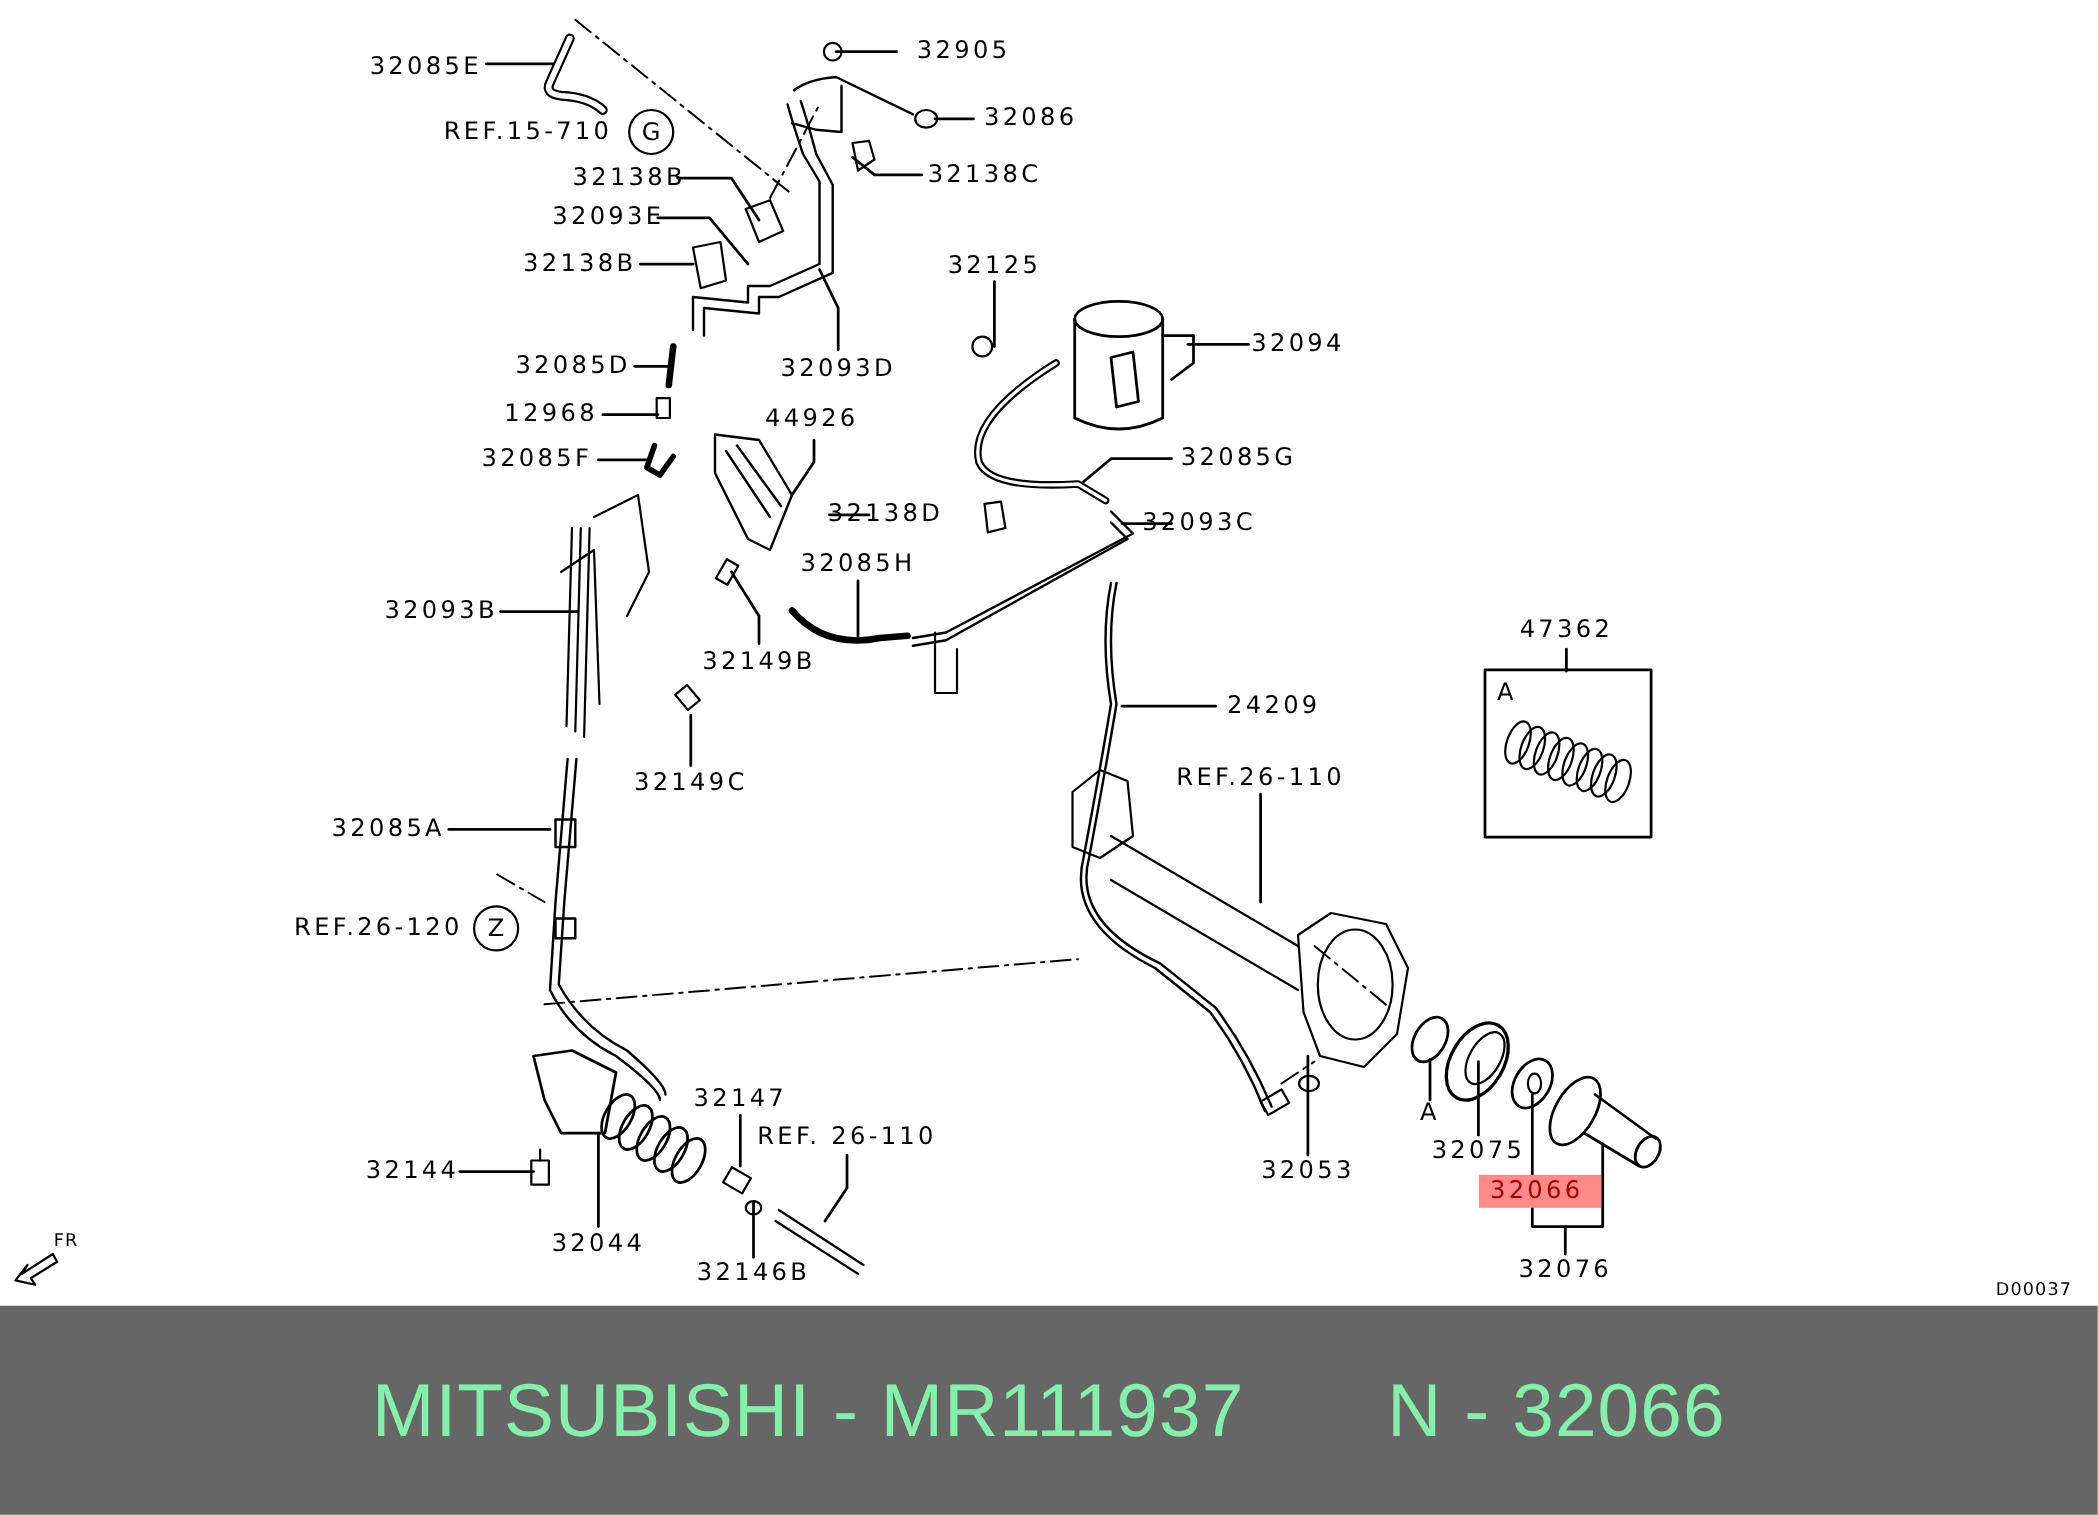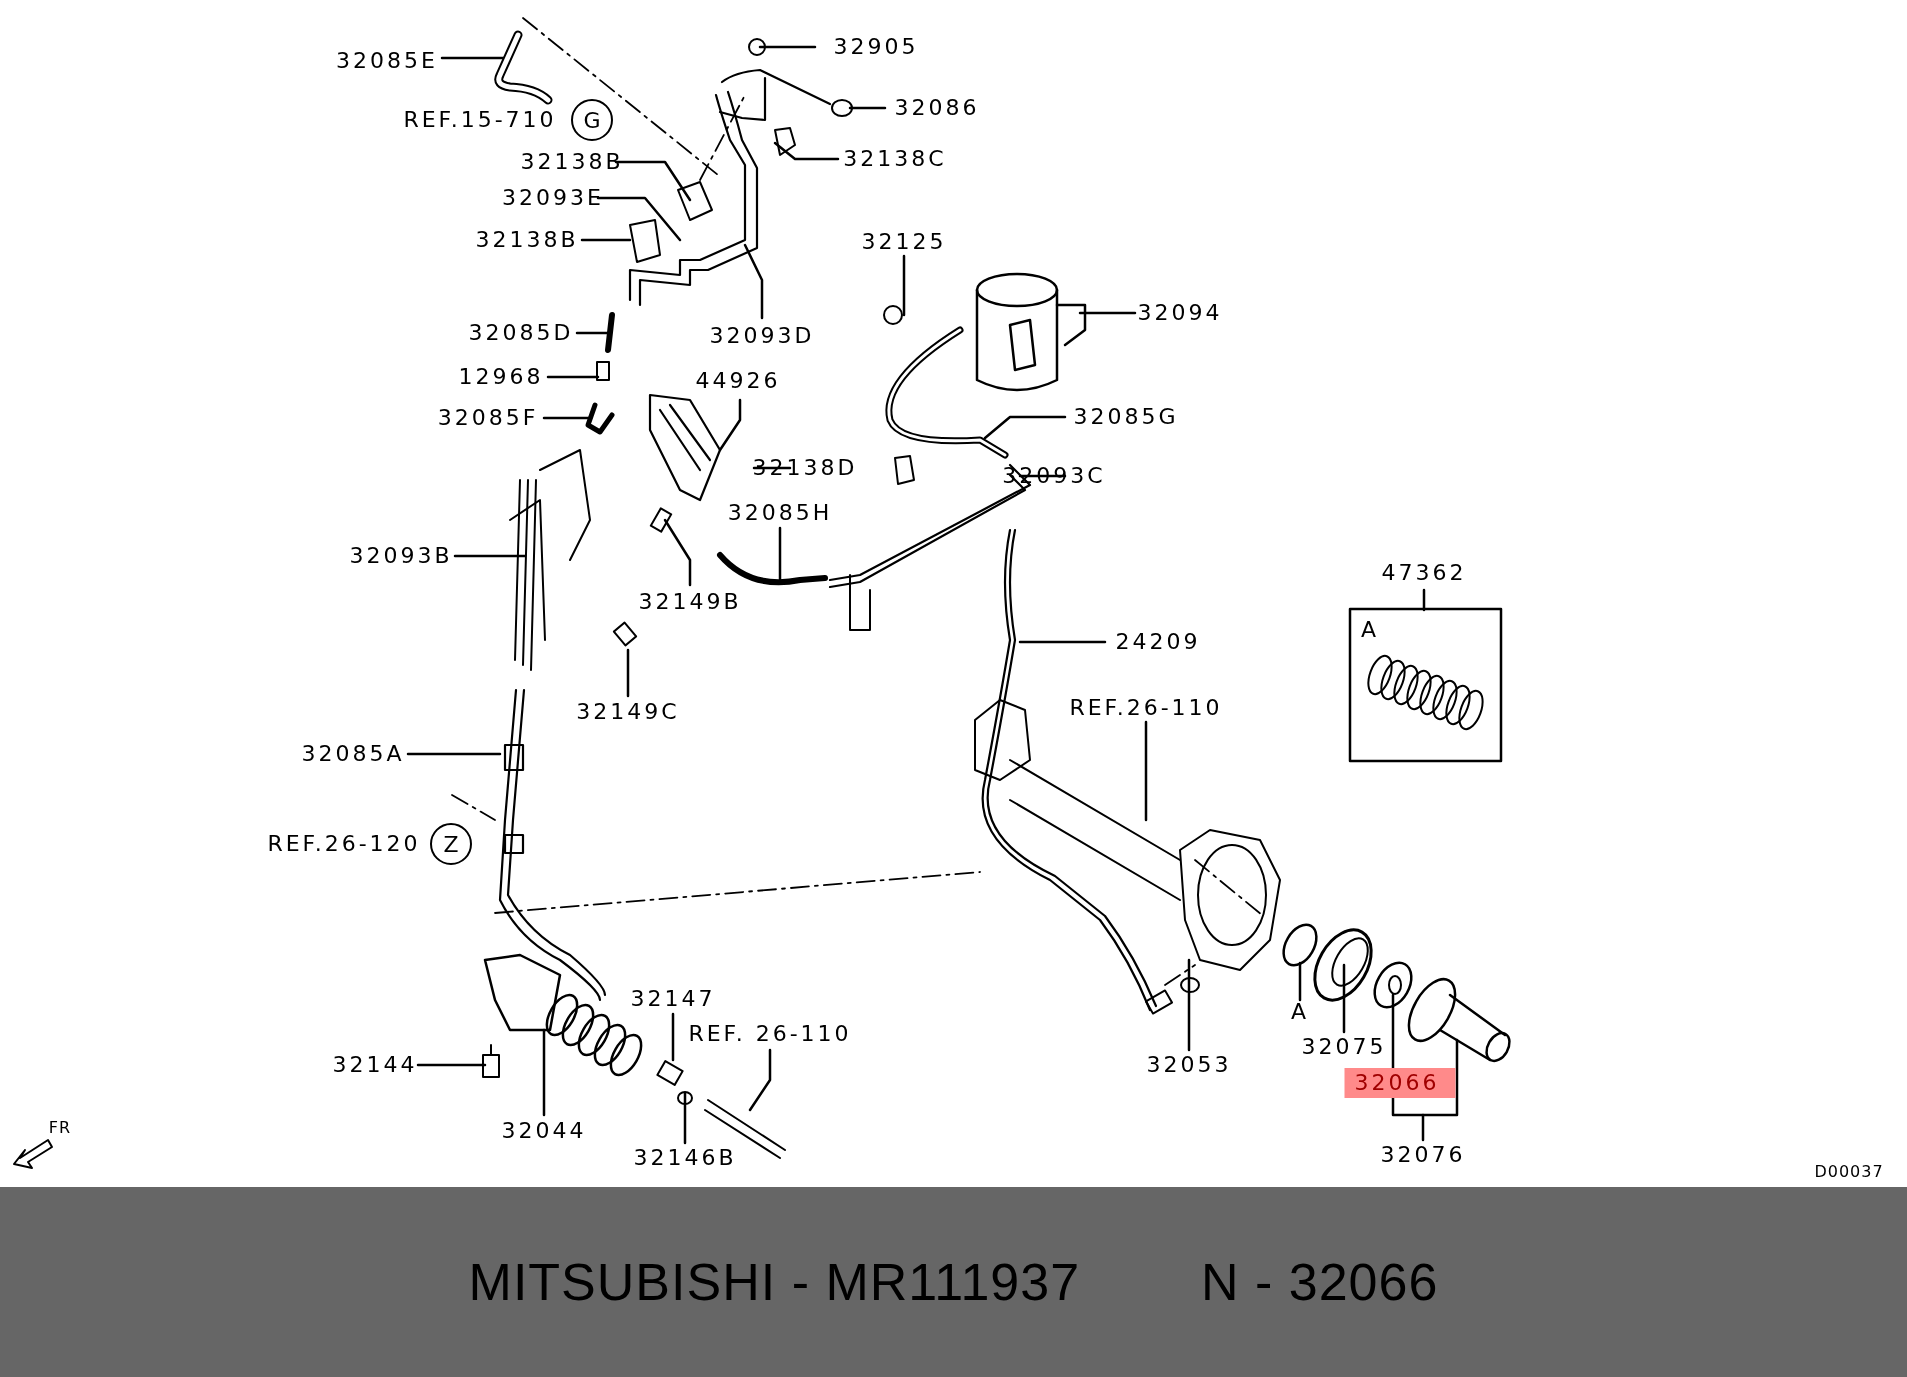--- a/index.html
+++ b/index.html
@@ -4,21 +4,21 @@
 <style>
   html, body { margin:0; padding:0; background:#ffffff; }
   body { width:1907px; height:1377px; position:relative; overflow:hidden; font-family:"DejaVu Sans", sans-serif; }
   #diagram { position:absolute; left:0; top:0; width:1907px; height:839px; background:#ffffff; }
   #diagram svg { position:absolute; left:0; top:0; }
   .lbl { position:absolute; transform:translate(-50%,-50%); font-family:"DejaVu Sans", sans-serif; font-size:22px; letter-spacing:3px; color:#000; white-space:nowrap; line-height:1; }
   .hl { background:#ff8a8a; color:#a00000; padding:4px 16px 4px 10px; }
   .circ { position:absolute; transform:translate(-50%,-50%); width:38px; height:38px; border:2px solid #000; border-radius:50%; font-size:22px; display:flex; align-items:center; justify-content:center; font-family:"DejaVu Sans", sans-serif; }
   .small { font-size:16px; letter-spacing:1px;margin-left:28px; }
   #footer { position:absolute; left:0; top:1187px; width:1907px; height:190px; background:#666666; display:flex; align-items:center; justify-content:center; }
-  #footer span { color:#000000; font-family:"Liberation Sans", sans-serif; font-size:52px; letter-spacing:1px; }
+  #footer span { color:#86efac; font-family:"Liberation Sans", sans-serif; font-size:68px; letter-spacing:1px; }
   .gap { display:inline-block; width:90px; }
 </style>
 </head>
 <body>
 
 <div id="diagram">
   <svg width="1907" height="1187" viewBox="0 0 1907 1187" fill="none" stroke="#000" stroke-width="2.5" stroke-linecap="round" stroke-linejoin="round">
 
     <g stroke-width="2.5">
       <path d="M442 58 H505"></path>
@@ -199,21 +199,21 @@
   <div class="lbl" style="left:401px;top:556px">32093B</div>
   <div class="lbl" style="left:876px;top:47px">32905</div>
   <div class="lbl" style="left:937px;top:108px">32086</div>
   <div class="lbl" style="left:895px;top:159px">32138C</div>
   <div class="lbl" style="left:904px;top:242px">32125</div>
   <div class="lbl" style="left:1180px;top:313px">32094</div>
   <div class="lbl" style="left:762px;top:336px">32093D</div>
   <div class="lbl" style="left:738px;top:381px">44926</div>
   <div class="lbl" style="left:1126px;top:417px">32085G</div>
   <div class="lbl" style="left:805px;top:468px">32138D</div>
-  <div class="lbl" style="left:1054px;top:476px">32093C</div>
+  <div class="lbl" style="left:1090px;top:476px">32093C</div>
   <div class="lbl" style="left:780px;top:513px">32085H</div>
   <div class="lbl" style="left:690px;top:602px">32149B</div>
   <div class="lbl" style="left:1158px;top:642px">24209</div>
   <div class="lbl" style="left:628px;top:712px">32149C</div>
   <div class="lbl" style="left:1146px;top:708px">REF.26-110</div>
   <div class="lbl" style="left:1424px;top:573px">47362</div>
   <div class="lbl" style="left:1370px;top:630px">A</div>
   <div class="lbl" style="left:353px;top:754px">32085A</div>
   <div class="lbl" style="left:344px;top:844px">REF.26-120</div>
   <div class="circ" style="left:451px;top:844px">Z</div>

